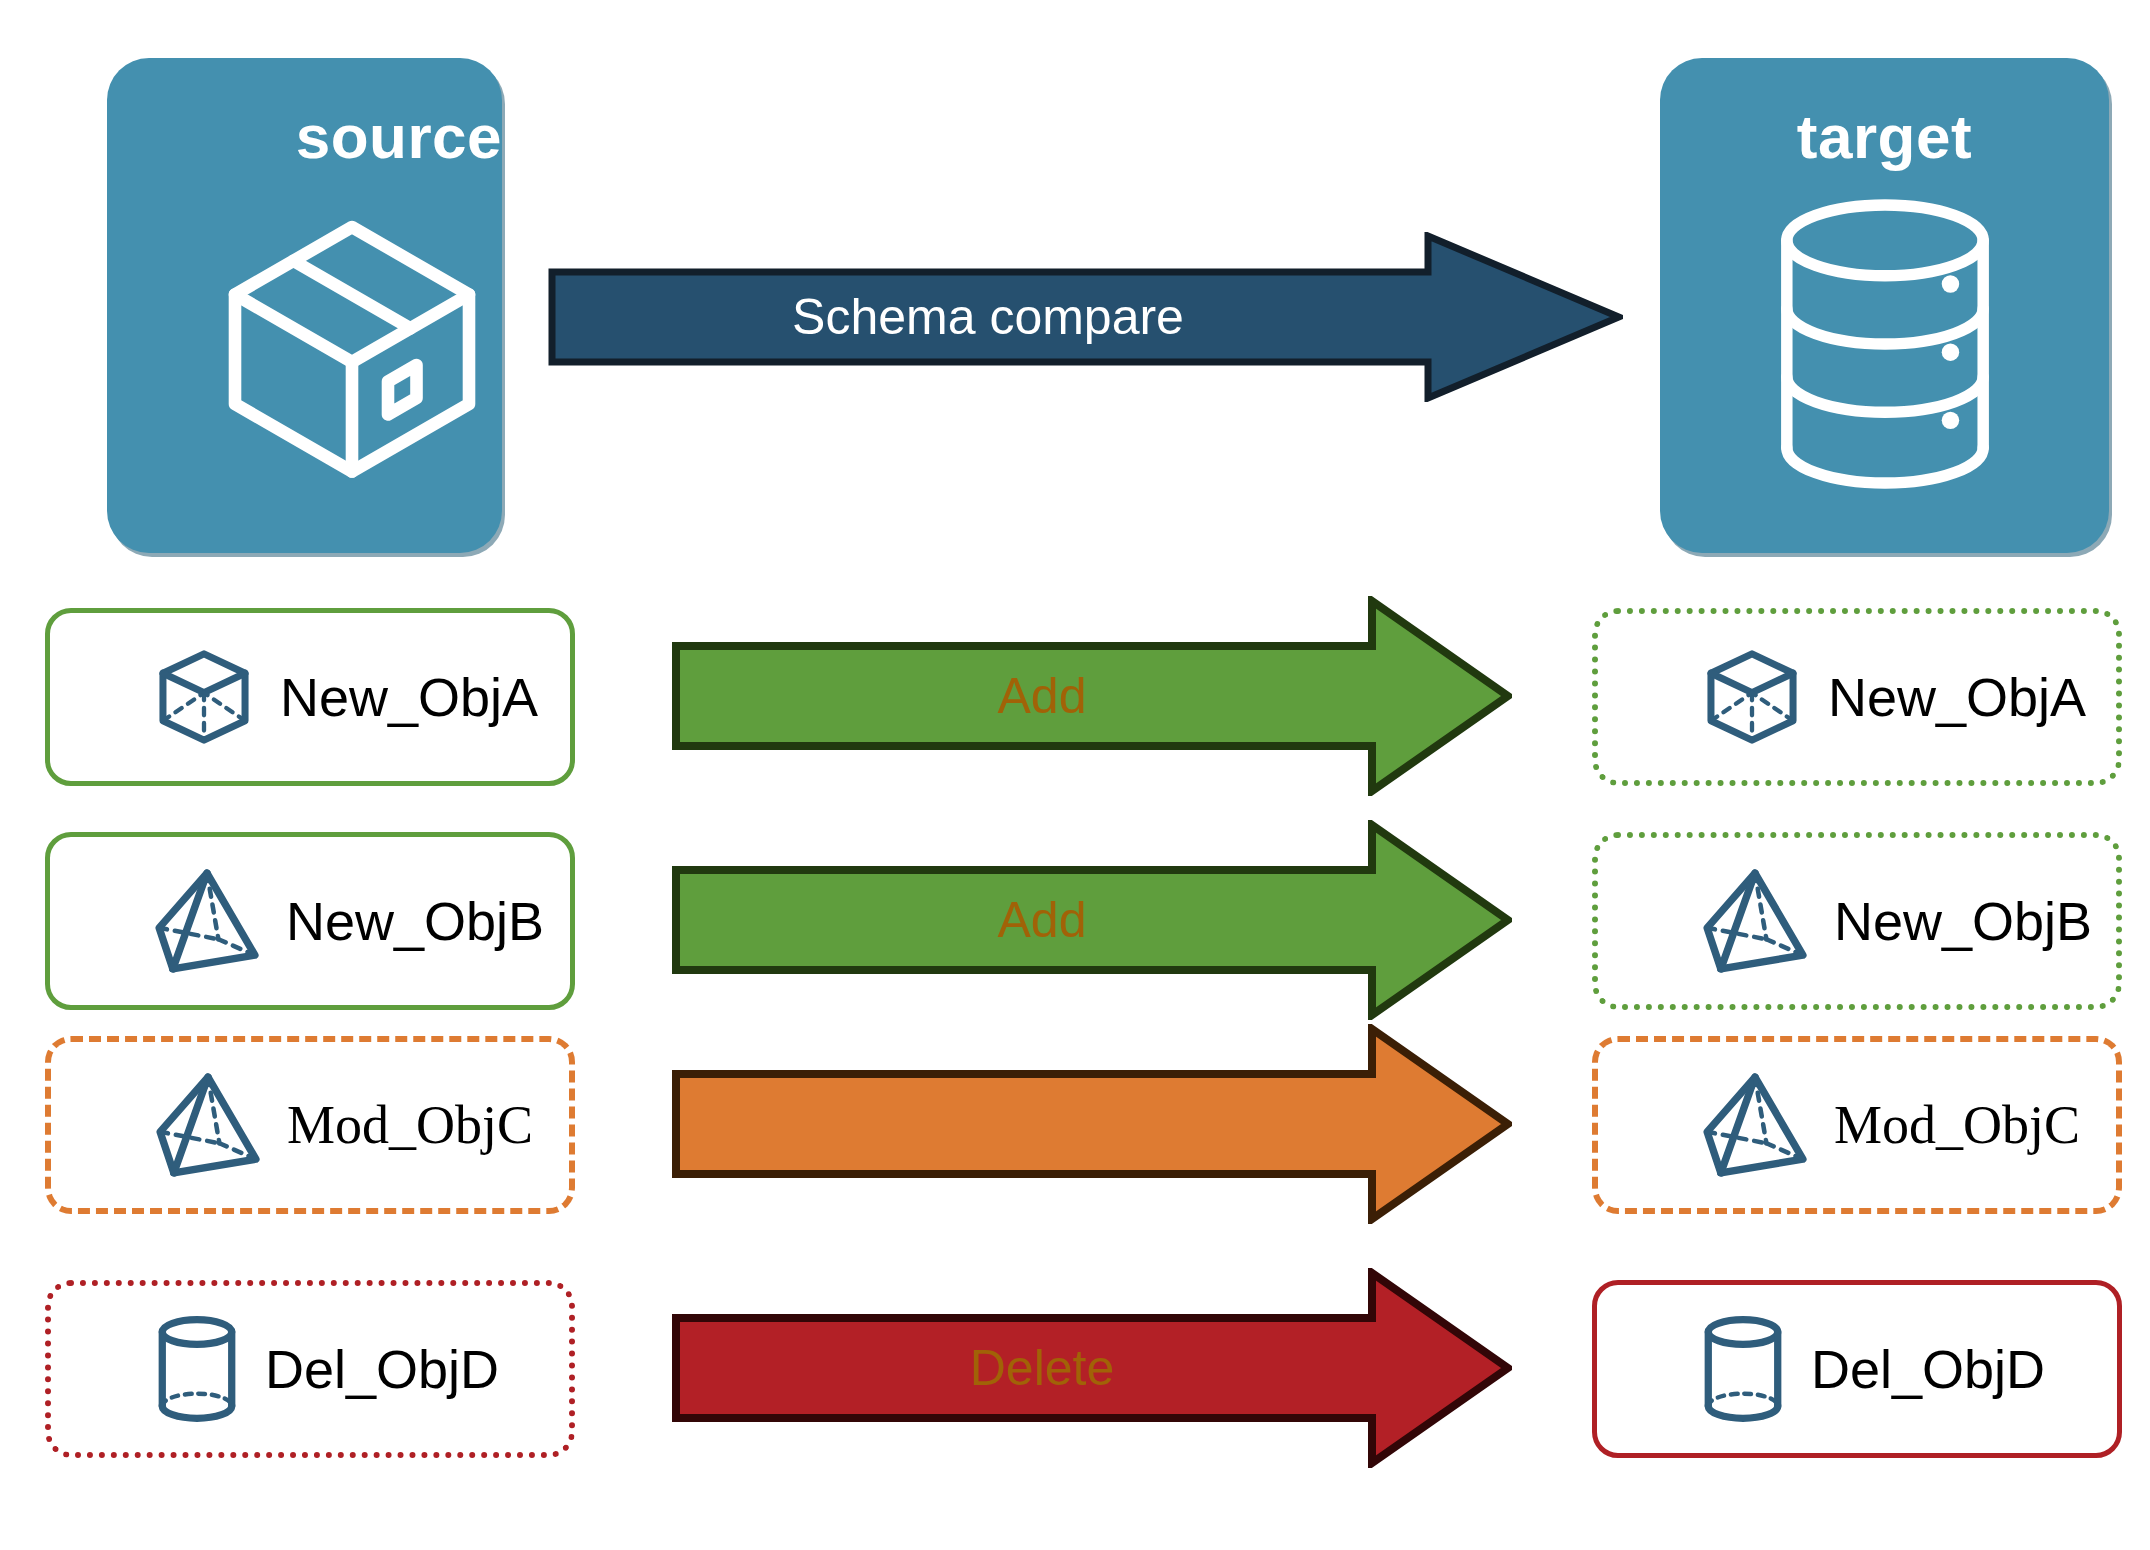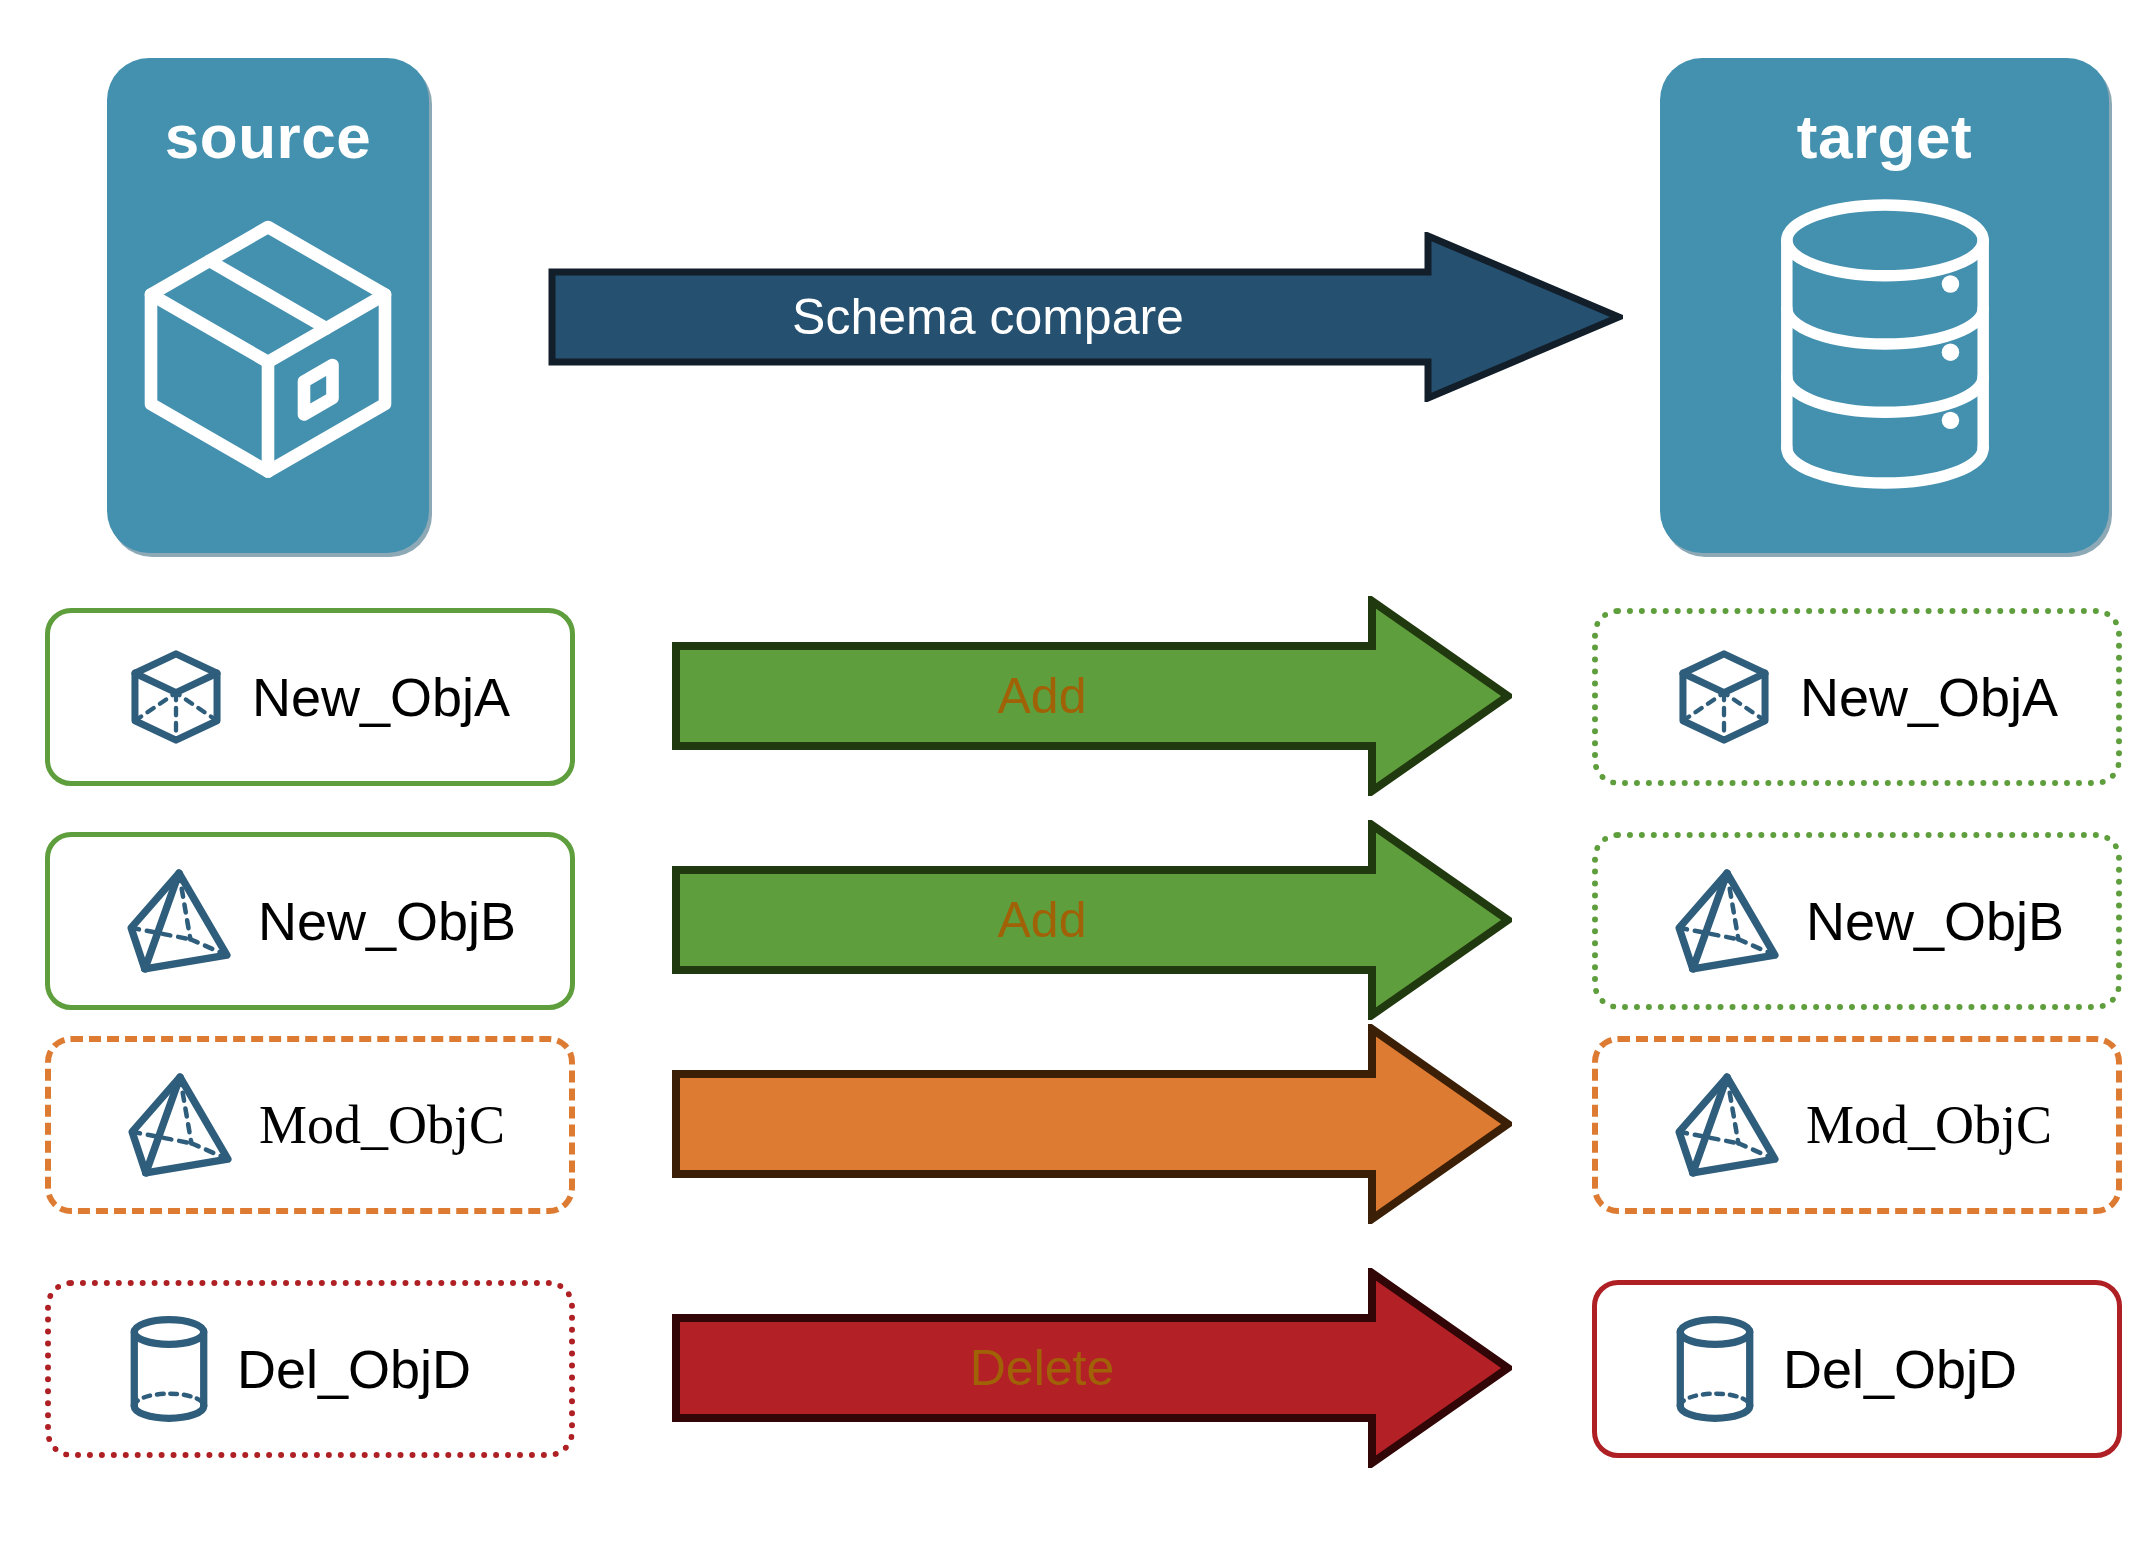--- a/index.html
+++ b/index.html
@@ -35,21 +35,21 @@
     font-weight: bold;
     font-size: 62px;
     letter-spacing: 0.5px;
     line-height: 1;
     margin-top: 48px;
     user-select: none;
   }
   .endpoint-icon {
     margin-top: 26px;
   }
-  #source-card { left: 107px; top: 58px; width: 322px; height: 495px; }
+  #source-card { left: 107px; top: 58px; width: 395px; height: 495px; align-items: flex-end; }
   #target-card { left: 1660px; top: 58px; width: 449px; height: 495px; }
 
   
   #compare-arrow {
     position: absolute;
     left: 548px;
     top: 232px;
     width: 1075px;
     height: 170px;
     text-decoration: underline;
@@ -68,20 +68,21 @@
   #row-3 { top: 1280px; }
 
   .obj-card {
     position: absolute;
     box-sizing: border-box;
     background: #ffffff;
     border-radius: 26px;
     display: flex;
     align-items: center;
     height: 178px;
+    padding-left: 28px;
   }
   .obj-card.left  { left: 45px;   width: 530px; }
   .obj-card.right { left: 1592px; width: 530px; }
 
   .obj-card .obj-icon {
     flex: 0 0 auto;
     margin-left: 72px;
     margin-right: 22px;
     display: flex;
     align-items: center;

